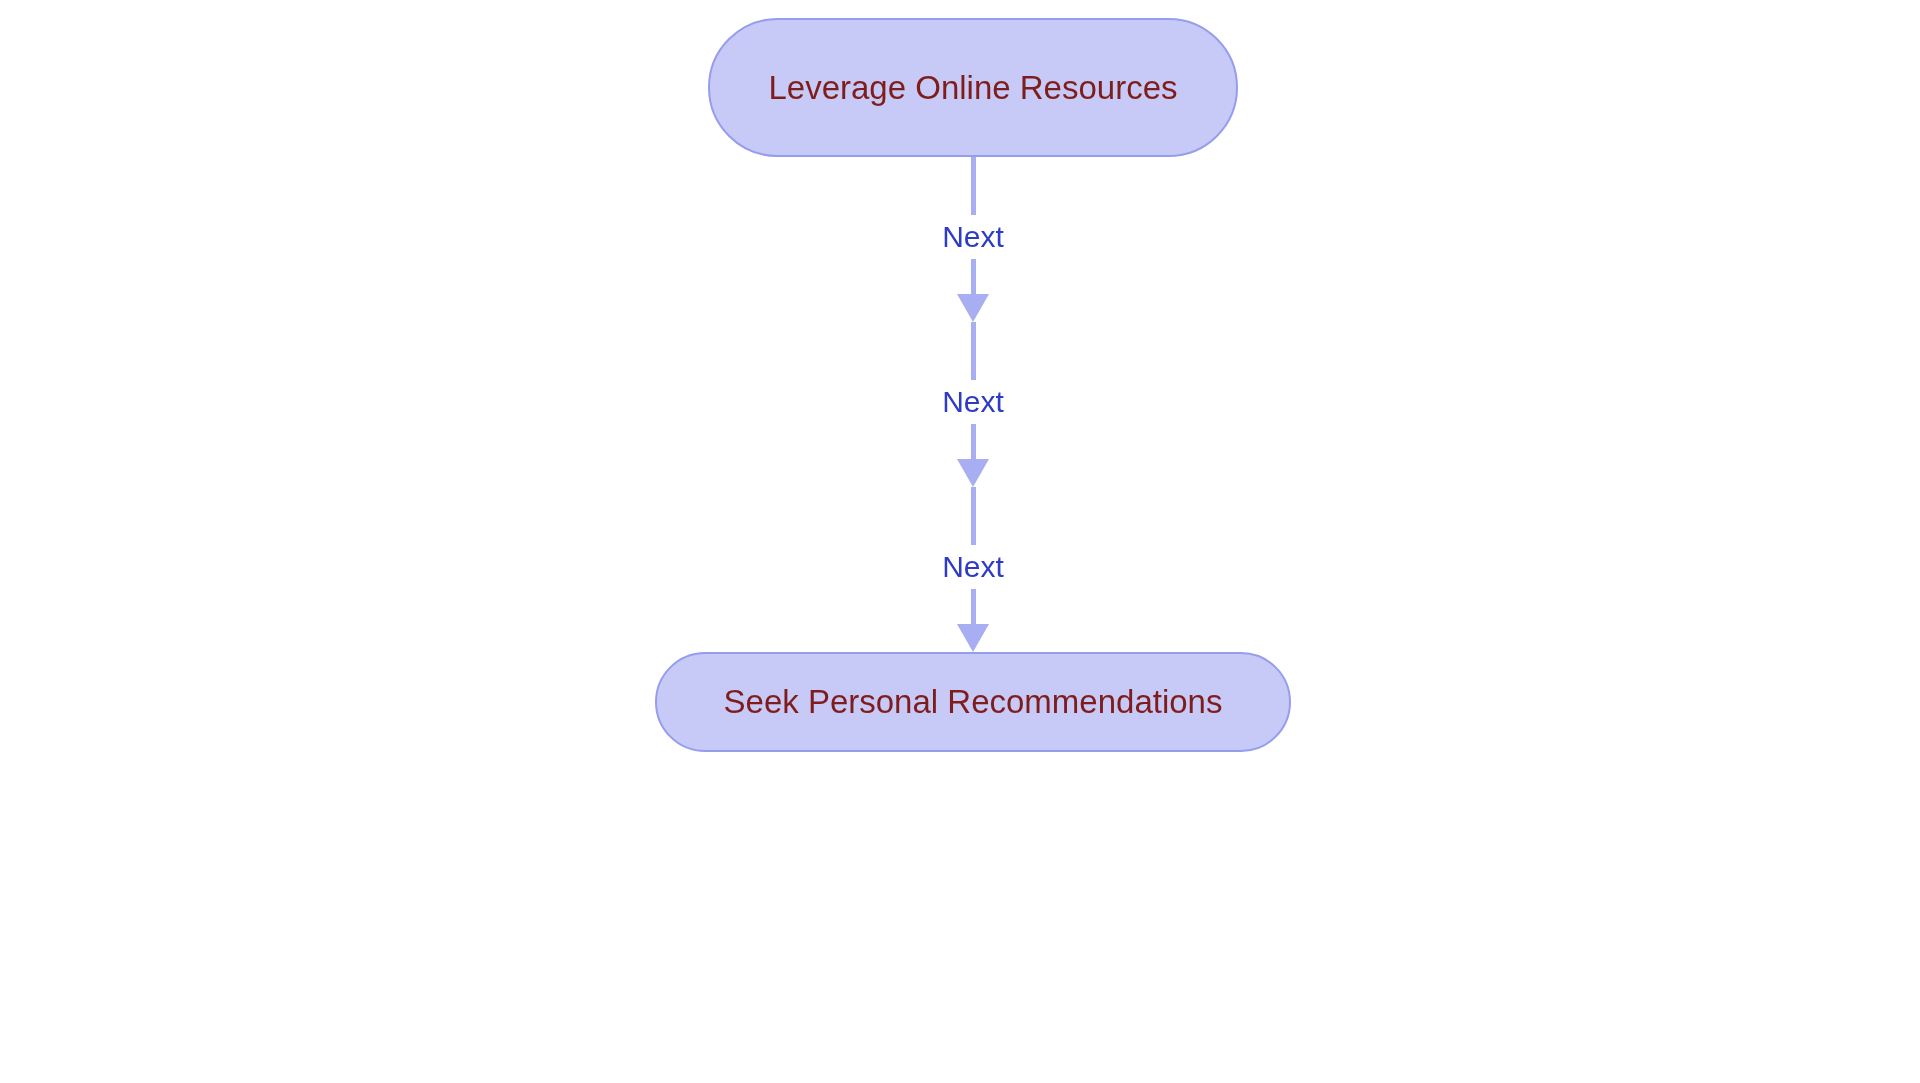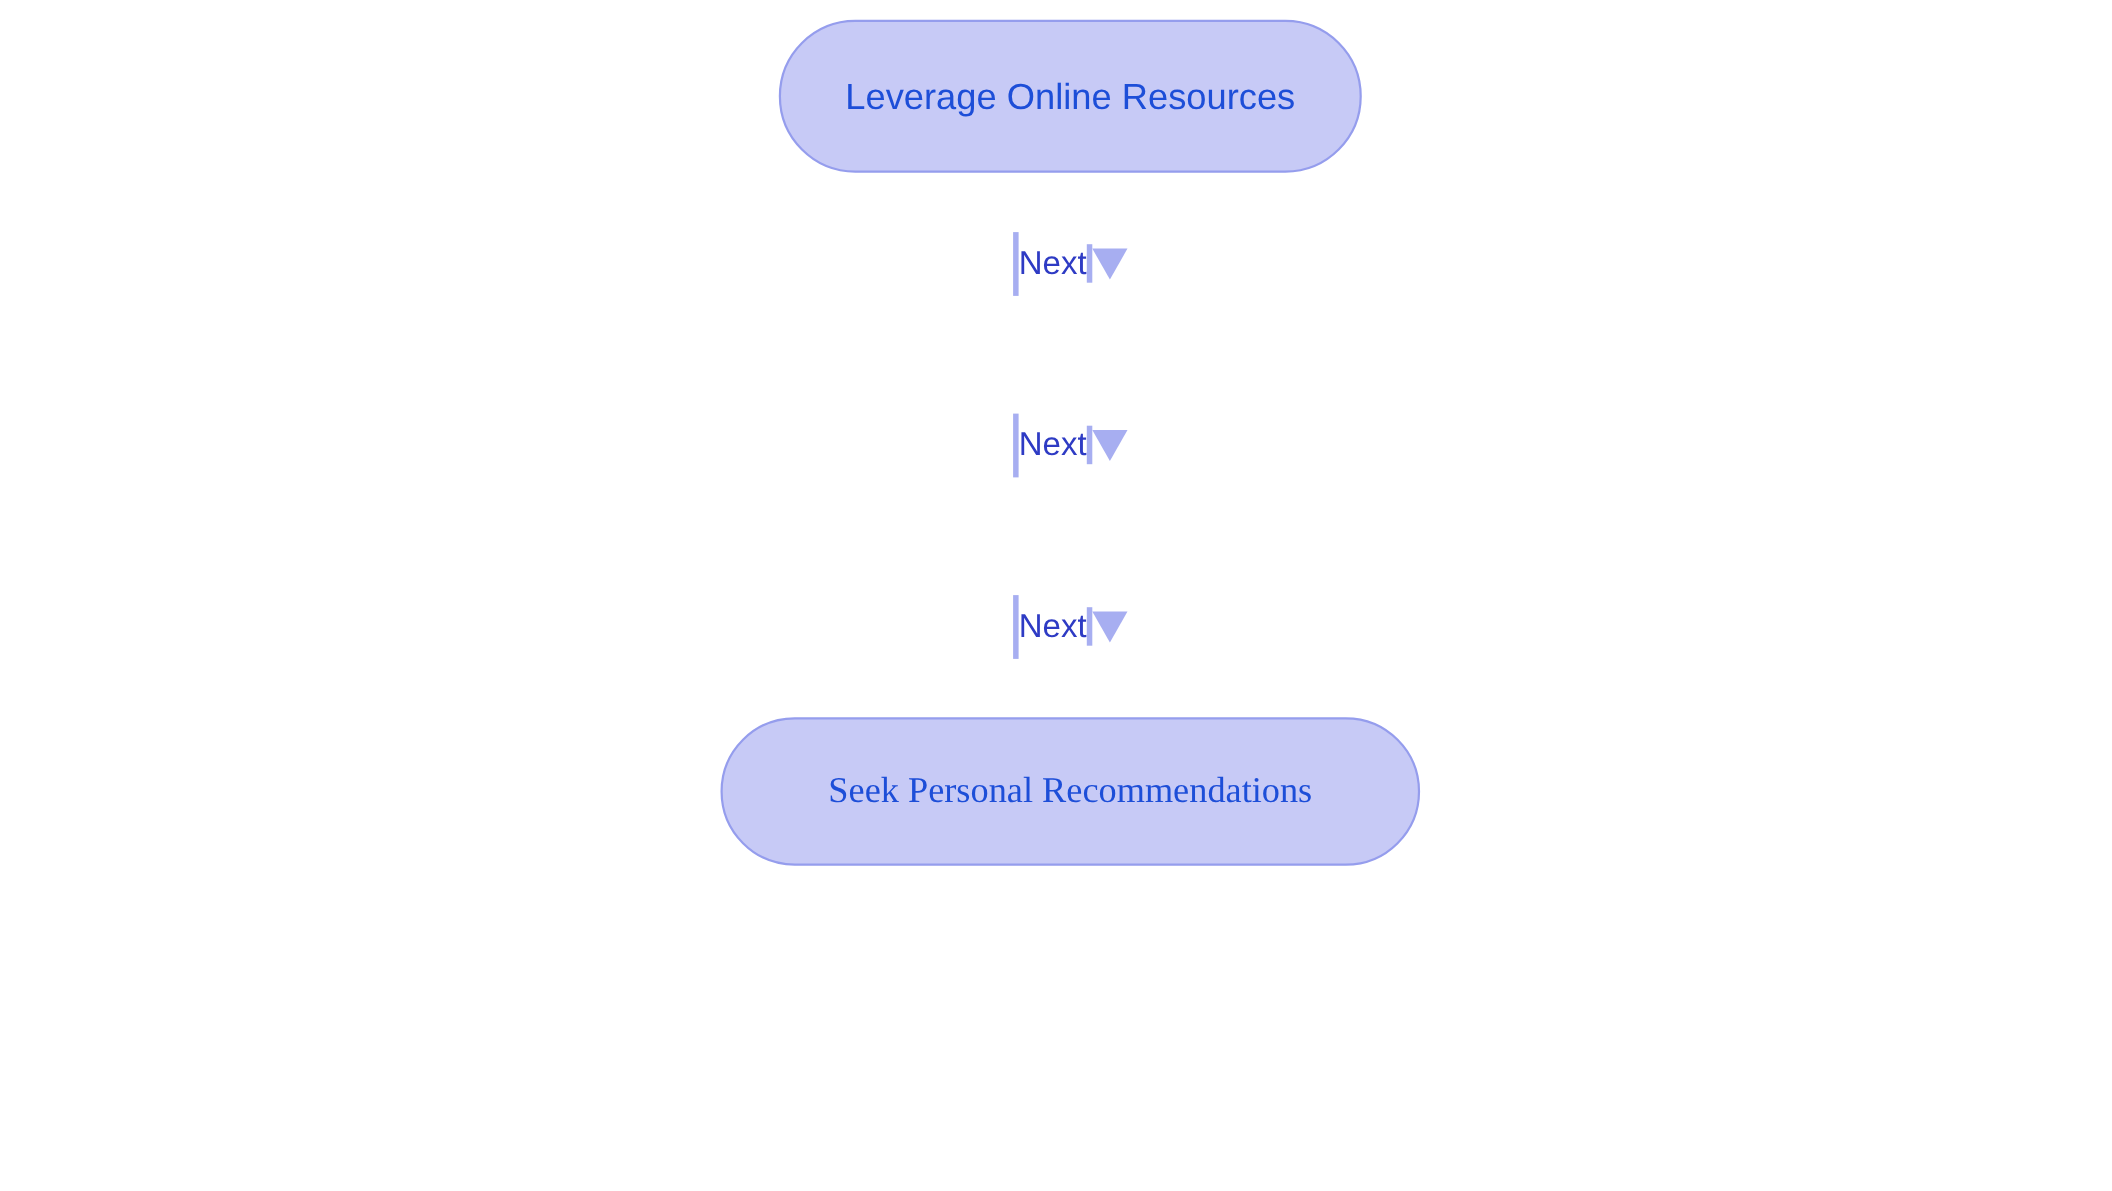--- a/index.html
+++ b/index.html
@@ -22,36 +22,36 @@
     transform: translateX(-50%);
     display: flex;
     flex-direction: column;
     align-items: center;
   }
   .flow-node {
     box-sizing: border-box;
     background: #c7caf6;
     border: 2px solid #959ded;
     border-radius: 70px;
-    color: #1d4ed8;
+    color: #7f1d1d;
     font-size: 33px;
     display: flex;
     align-items: center;
     justify-content: center;
     text-align: center;
     flex: none;
   }
   .node-1 { width: 530px; height: 139px; }
   .node-2 { width: 476px; height: 135px; }
   .node-3 { width: 376px; height: 135px; }
-  .node-4 { width: 636px; height: 135px; font-family: Liberation Serif, serif; }
+  .node-4 { width: 636px; height: 100px; }
   .edge-connector {
     height: 165px;
     display: flex;
-    flex-direction: row;
+    flex-direction: column;
     align-items: center;
     flex: none;
   }
   .edge-line {
     width: 5px;
     background: #a7aef1;
     flex: none;
   }
   .edge-line.top { height: 58px; }
   .edge-line.bottom { height: 35px; }

